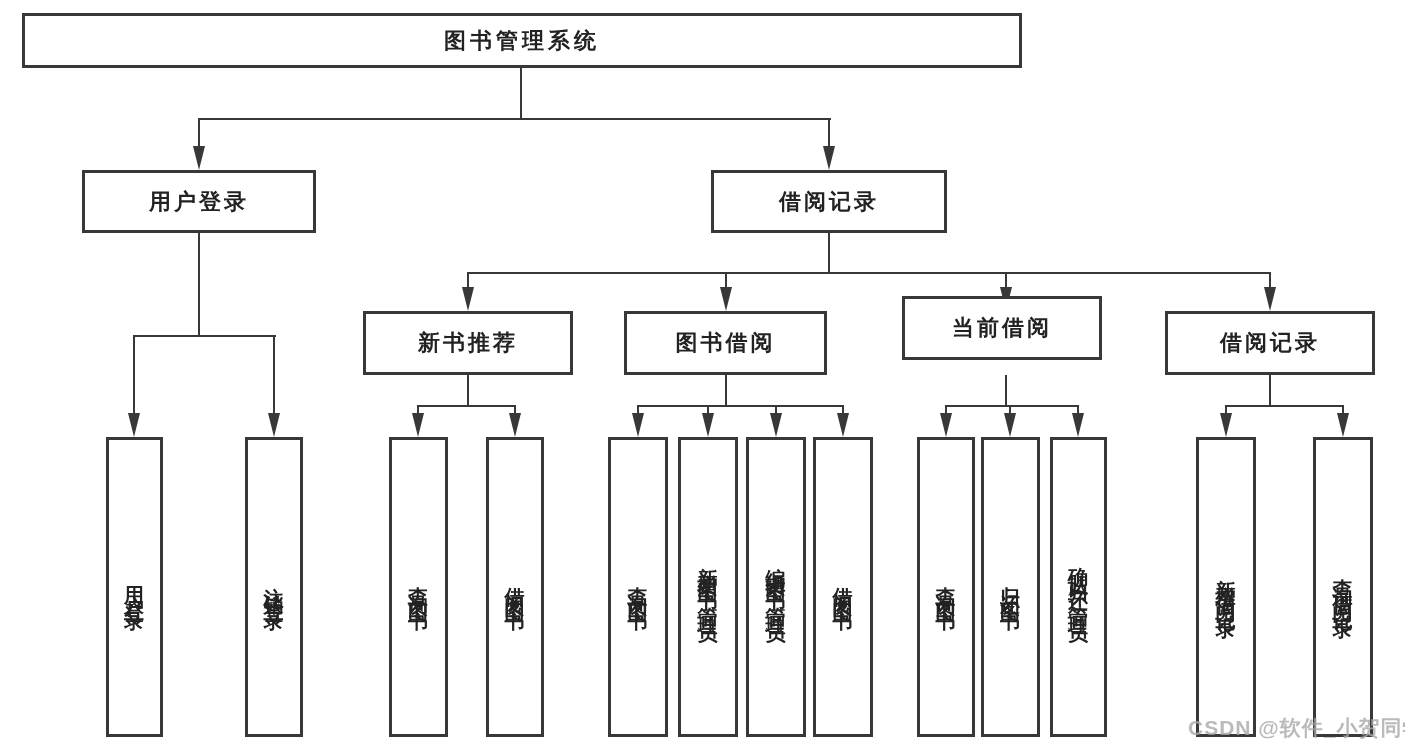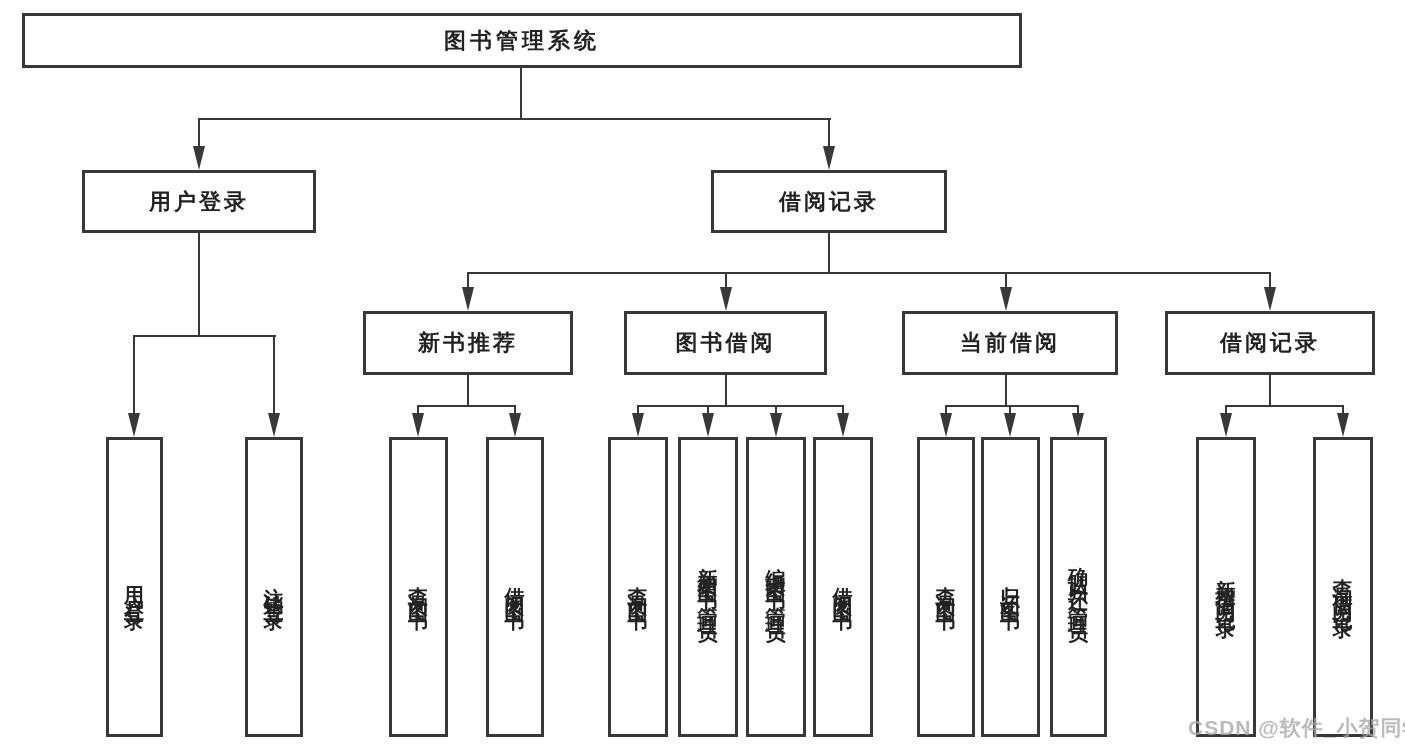--- a/index.html
+++ b/index.html
@@ -83,21 +83,21 @@
   <div class="head" style="left:1000px; top:287px;"></div>
   <div class="line" style="left:1269px; top:272px; width:2px; height:17px;"></div>
   <div class="head" style="left:1264px; top:287px;"></div>
 
   <div class="box" style="left:363px; top:311px; width:210px; height:64px;justify-content:center;">
     <span class="hlabel">新书推荐</span>
   </div>
   <div class="box" style="left:624px; top:311px; width:203px; height:64px;align-items:center;">
     <span class="hlabel">图书借阅</span>
   </div>
-  <div class="box" style="left:902px; top:311px; width:216px; height:64px;">
+  <div class="box" style="left:902px; top:296px; width:200px; height:64px;">
     <span class="hlabel">当前借阅</span>
   </div>
   <div class="box" style="left:1165px; top:311px; width:210px; height:64px;">
     <span class="hlabel">借阅记录</span>
   </div>
 
   <div class="line" style="left:467px; top:375px; width:2px; height:32px;"></div>
   <div class="line" style="left:417px; top:405px; width:99px; height:2px;"></div>
   <div class="line" style="left:417px; top:405px; width:2px; height:8px;"></div>
   <div class="head" style="left:412px; top:413px;"></div>

